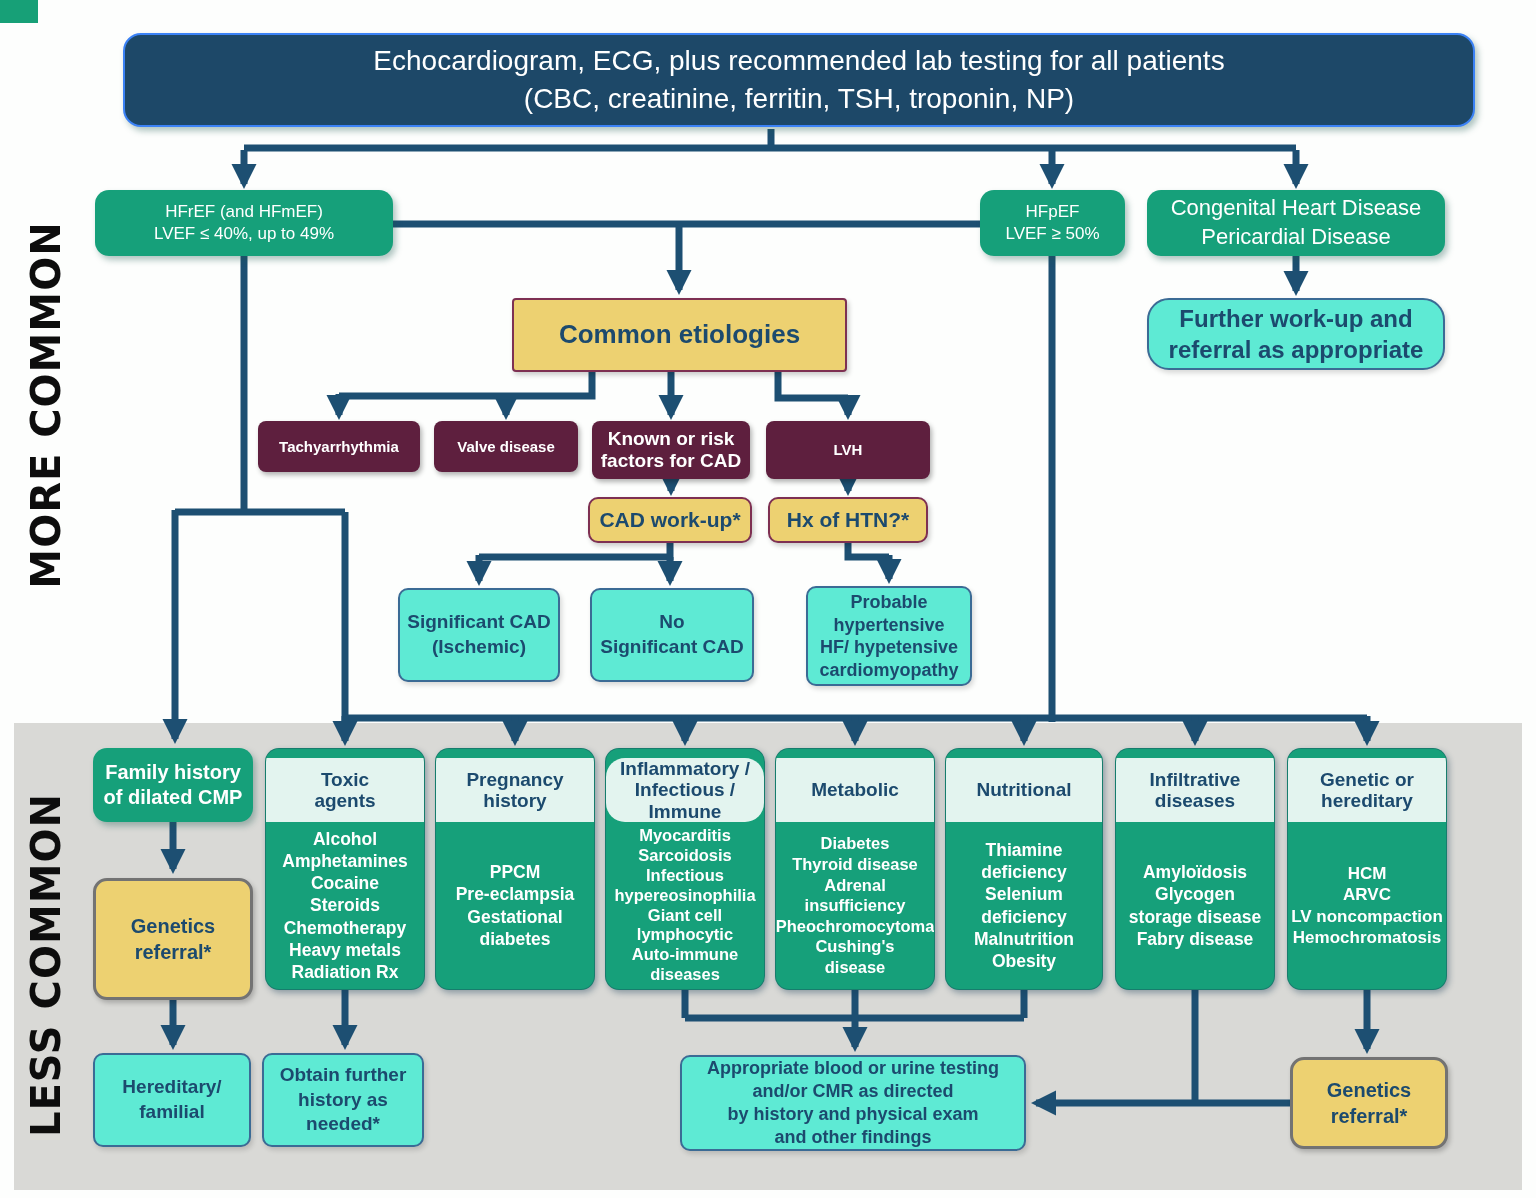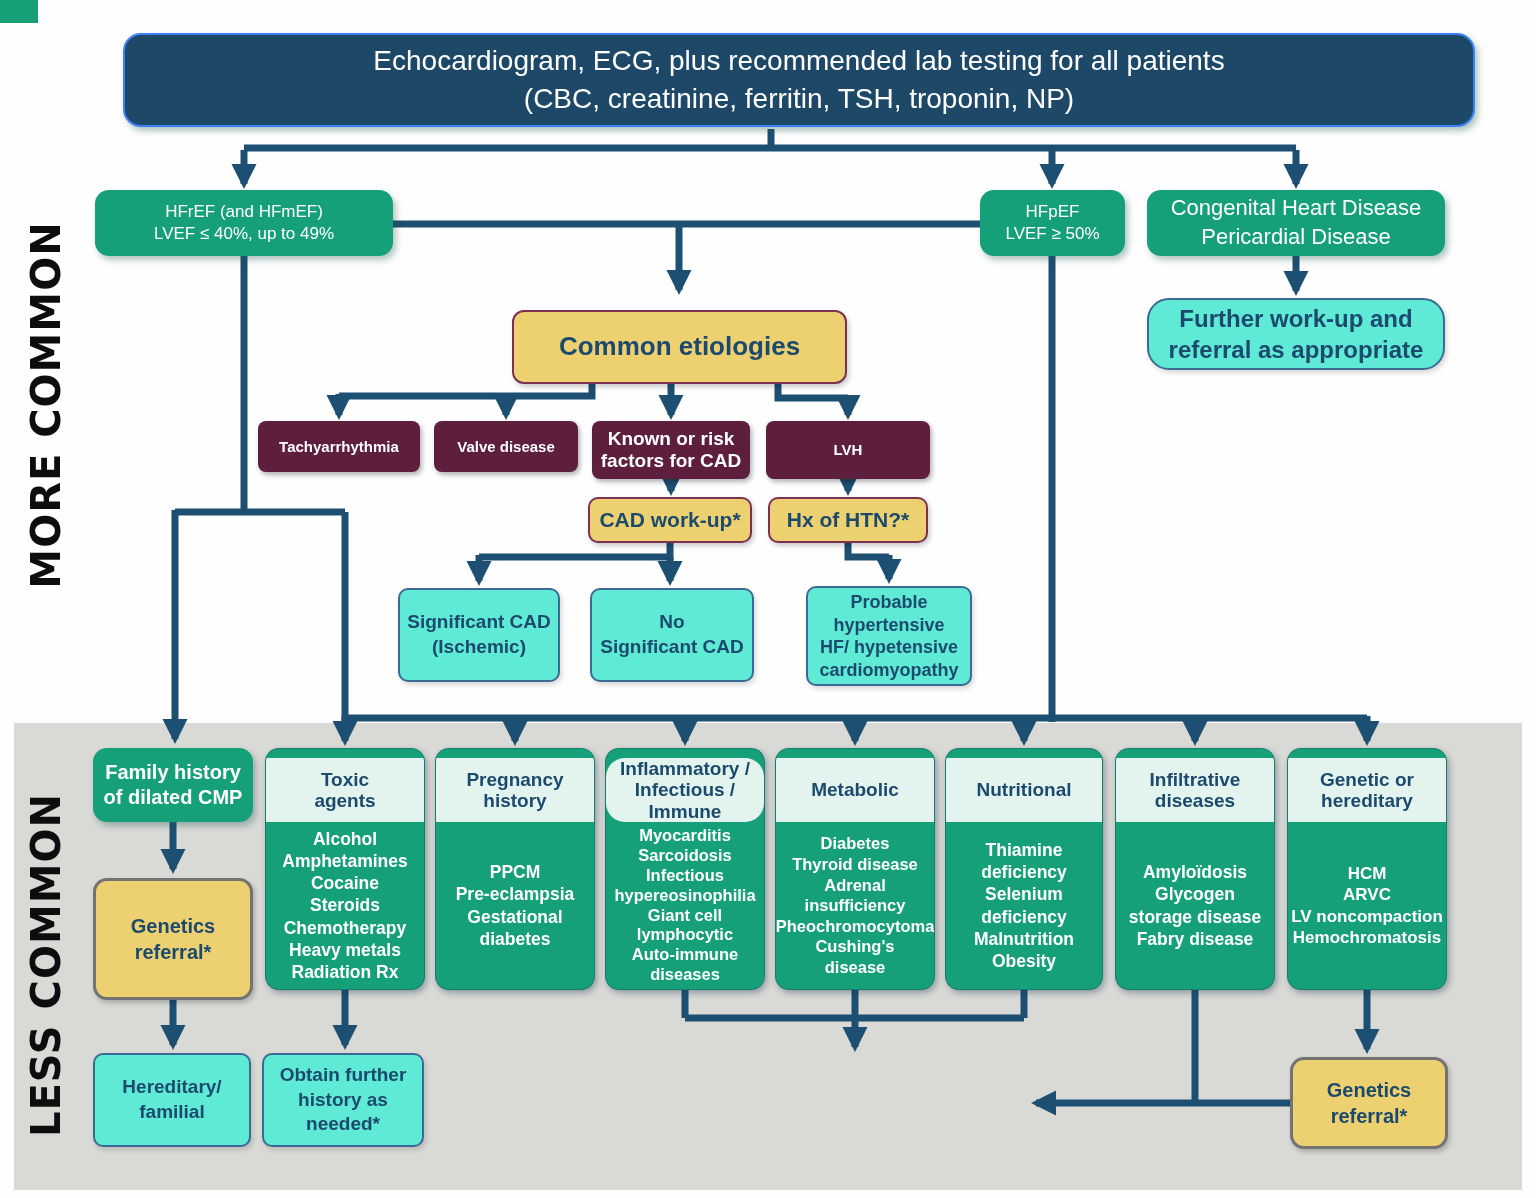--- a/index.html
+++ b/index.html
@@ -11,21 +11,21 @@
   #corner{position:absolute;left:0;top:0;width:38px;height:23px;background:#17a077;}
   svg.wires{position:absolute;left:0;top:0;width:1536px;height:1198px;pointer-events:none;}
   .box{position:absolute;box-sizing:border-box;display:flex;align-items:center;justify-content:center;
        text-align:center;white-space:pre-line;}
   .navyhdr{background:#1d4868;color:#ffffff;border-radius:18px;border:2px solid #3b82f6;
        font-size:28px;font-weight:400;line-height:1.36;box-shadow:3px 4px 6px rgba(30,90,80,.35);margin-left:28px;}
   .green{background:#16a07a;color:#ffffff;border-radius:14px;font-size:17px;font-weight:500;line-height:1.3;
        box-shadow:3px 4px 6px rgba(30,90,80,.35);}
   .yellow{background:#edd171;border:2px solid #7e3052;border-radius:10px;color:#1c4a6e;
        font-weight:700;font-size:21px;line-height:1.2;box-shadow:2px 3px 5px rgba(0,0,0,.2);}
-  .yellow.big{font-size:26px;border-radius:12px;margin-top:12px;}
+  .yellow.big{font-size:26px;border-radius:4px;}
   .yellowplain{background:#edd171;border:3px solid #737373;border-radius:14px;color:#1c4a6e;
        font-weight:700;font-size:20px;line-height:1.3;box-shadow:2px 3px 5px rgba(0,0,0,.22);}
   .maroon{background:#5e1f3e;color:#ffffff;border-radius:8px;font-weight:700;font-size:15px;line-height:1.15;
        box-shadow:2px 3px 5px rgba(0,0,0,.3);}
   .white{background:#5eead4;border:2px solid #3b6b95;border-radius:10px;color:#1c4a6e;
        font-weight:700;font-size:19px;line-height:1.3;box-shadow:2px 3px 5px rgba(0,0,0,.15);}
   .white.pill{border-radius:22px;font-size:24px;font-weight:600;}
   .white.small{font-size:18px;}
   .col{position:absolute;box-sizing:border-box;border-radius:14px;overflow:hidden;background:#16a07a;
        display:flex;flex-direction:column;box-shadow:2px 3px 6px rgba(25,60,85,.4);border:1px solid rgba(25,60,85,.35);}
@@ -225,16 +225,20 @@
   <div class="col" style="left:1287px;top:748px;width:160px;height:242px;">
     <div class="strip"></div>
     <div class="chead">Genetic or
 hereditary</div>
     <div class="cbody" style="font-size:17px;">HCM
 ARVC
 LV noncompaction
 Hemochromatosis</div>
   </div>
 
+  <div class="box white" style="left:680px;top:1055px;width:346px;height:96px;font-size:18px;line-height:1.28;">Appropriate blood or urine testing
+and/or CMR as directed
+by history and physical exam
+and other findings</div>
   <div class="box yellowplain" style="left:1290px;top:1057px;width:158px;height:92px;">Genetics
 referral*</div>
 
 </div>
 
 </body></html>

